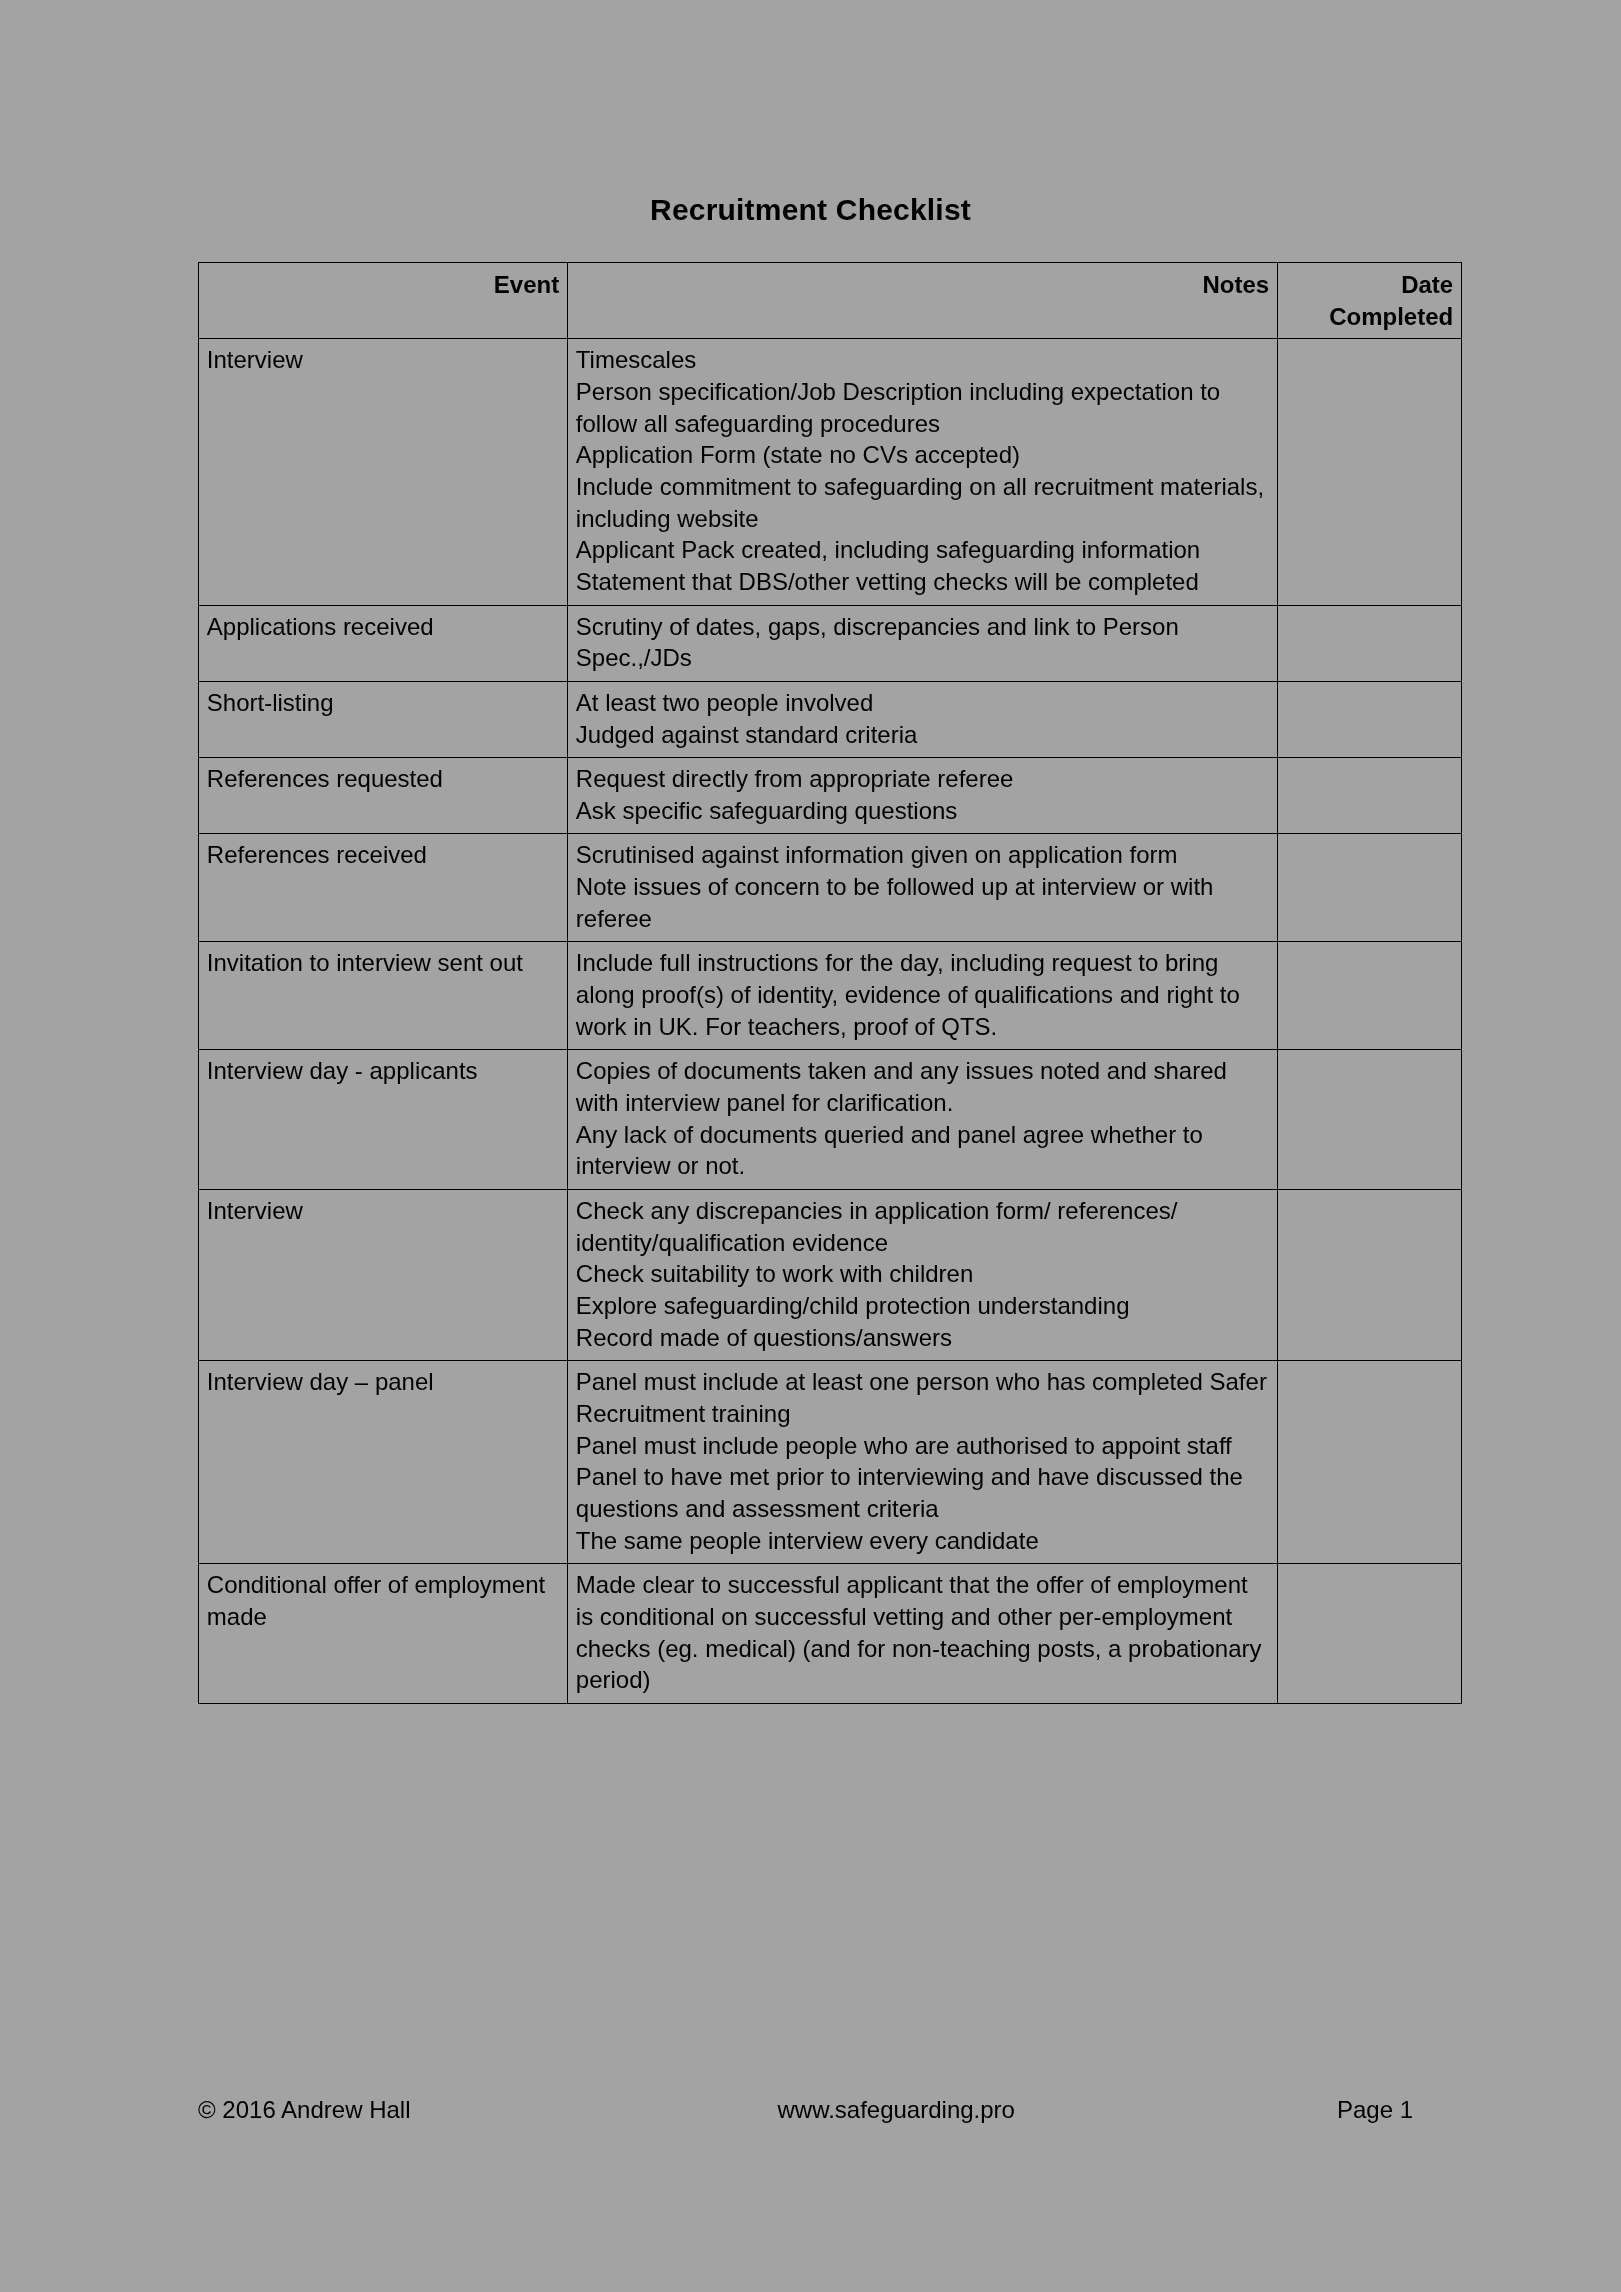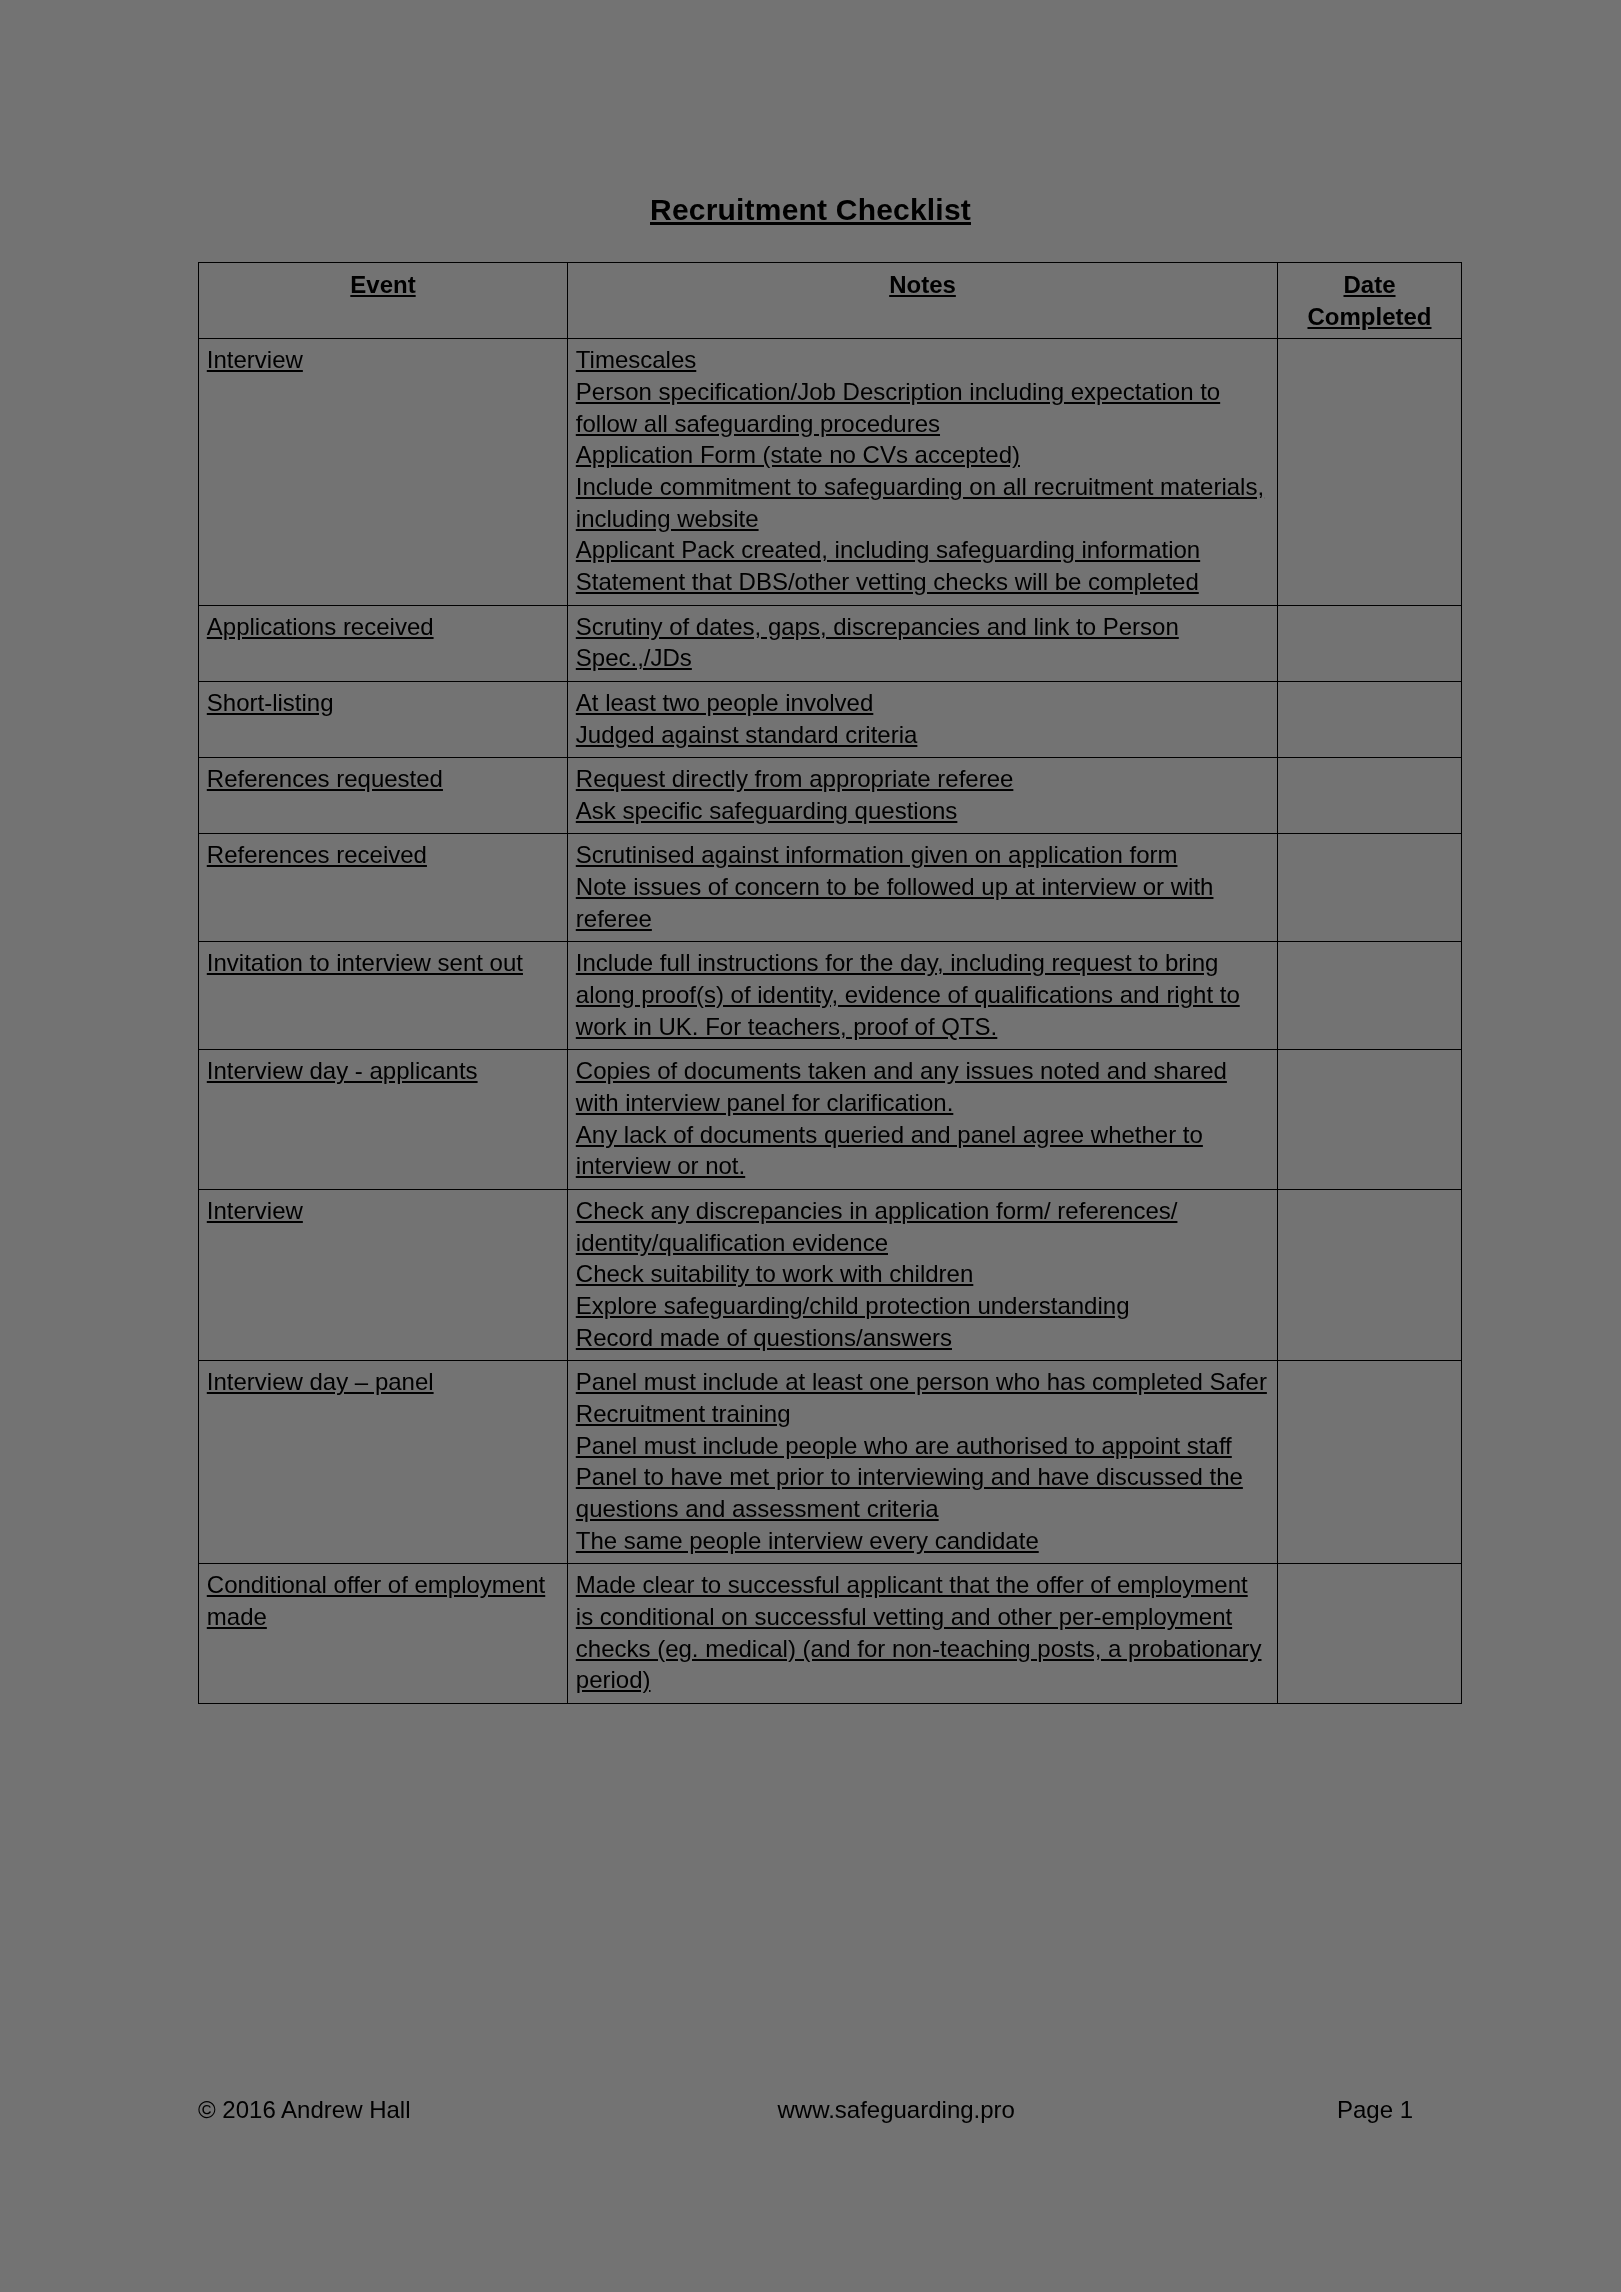--- a/index.html
+++ b/index.html
@@ -13,22 +13,21 @@
     font-family: "Liberation Sans", sans-serif;
     color: #000000;
     -webkit-font-smoothing: antialiased;
   }
   .page {
     position: relative;
     width: 1621px;
     height: 2293px;
     box-sizing: border-box;
     padding: 0 198px;
-    background: #737373;
-    text-decoration: underline;
+    background: #a3a3a3;
   }
   .doc-title {
     text-align: center;
     font-size: 30px;
     font-weight: bold;
     letter-spacing: 0.2px;
     margin: 0;
     padding-top: 192px;
     padding-bottom: 0;
     line-height: 1.2;
@@ -48,21 +47,21 @@
     line-height: 1.322;
     font-weight: normal;
     text-align: left;
   }
   col.c-event { width: 369px; }
   col.c-notes { width: 710px; }
   col.c-date  { width: 184px; }
 
   table.checklist thead th {
     font-weight: bold;
-    text-align: center;
+    text-align: right;
     padding-top: 5.9px;
     padding-bottom: 5.9px;
   }
   th.head-event { height: 61px; }
   th.head-notes { height: 61px; }
   th.head-date  { height: 61px; }
 
   td.event-cell {
     font-weight: bold;
   }

